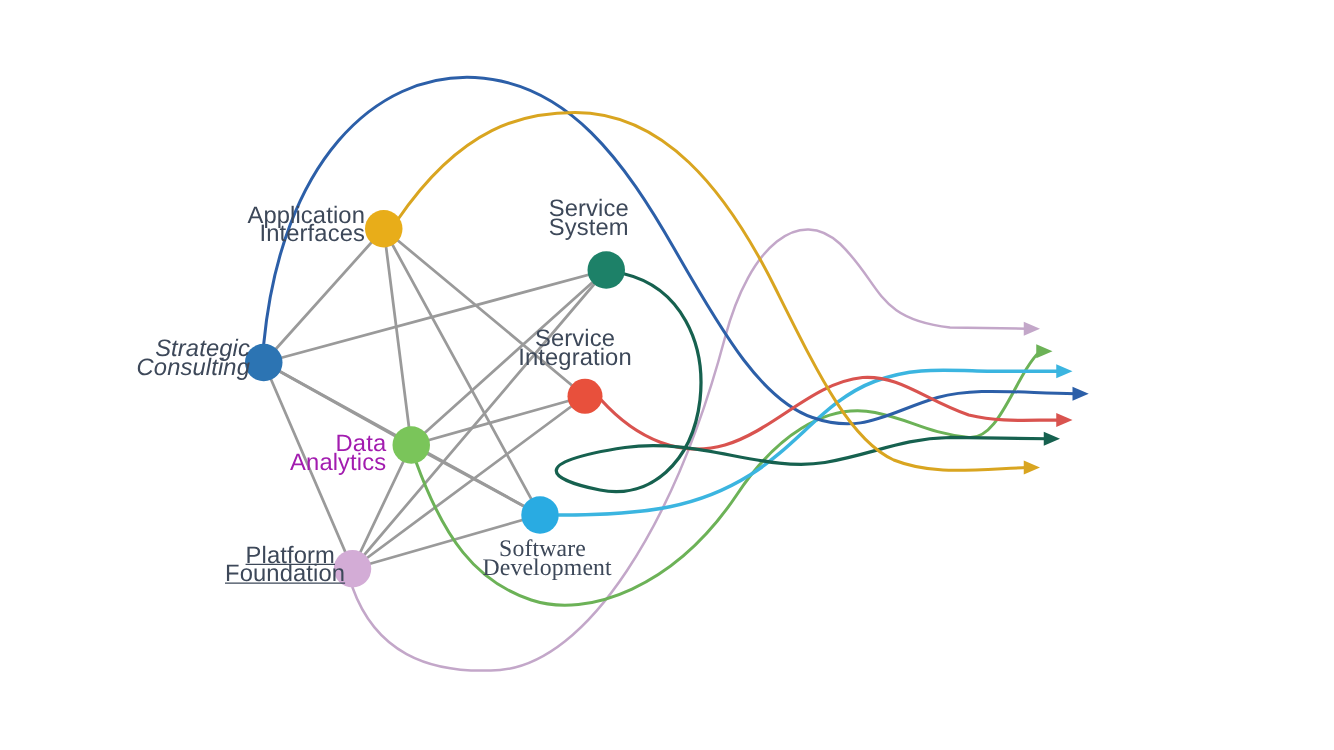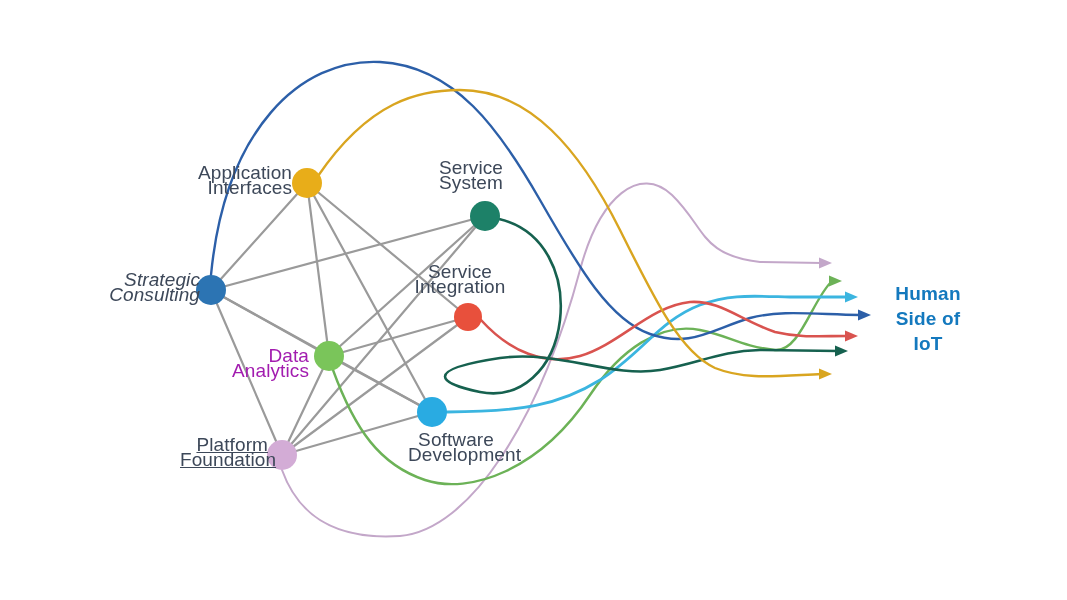--- a/index.html
+++ b/index.html
@@ -105,23 +105,20 @@
   <div id="labels-layer">
       <div class="node-label align-right" style="left: 108px; top: 272px; width: 92px; color: rgb(61, 72, 89); font-style: italic;">Strategic
 Consulting</div>
       <div class="node-label align-right" style="left: 196px; top: 165px; width: 96px; color: rgb(61, 72, 89);">Application
 Interfaces</div>
       <div class="node-label align-center" style="left: 430px; top: 160px; width: 82px; color: rgb(61, 72, 89);">Service
 System</div>
       <div class="node-label align-center" style="left: 414px; top: 264px; width: 92px; color: rgb(61, 72, 89);">Service
 Integration</div>
       <div class="node-label align-right" style="left: 205px; top: 348px; width: 104px; color: #a21caf;">Data Analytics</div>
-      <div class="node-label align-center" style="left: 408px; top: 432px; width: 96px; color: rgb(61, 72, 89);">Software
+      <div class="node-label align-center" style="left: 386px; top: 432px; width: 96px; color: rgb(61, 72, 89); font-family: Liberation Serif, serif;">Software
 Development</div>
       <div class="node-label align-right" style="left: 180px; top: 437px; width: 88px; color: rgb(61, 72, 89); text-decoration: underline;">Platform
 Foundation</div>
     </div>
 
-  <div id="outcome-text" style="left: 883px; top: 281px; width: 90px; color: rgb(20, 121, 190);">Human
-Side of
-IoT</div>
 
 </div>
 
 </body></html>

